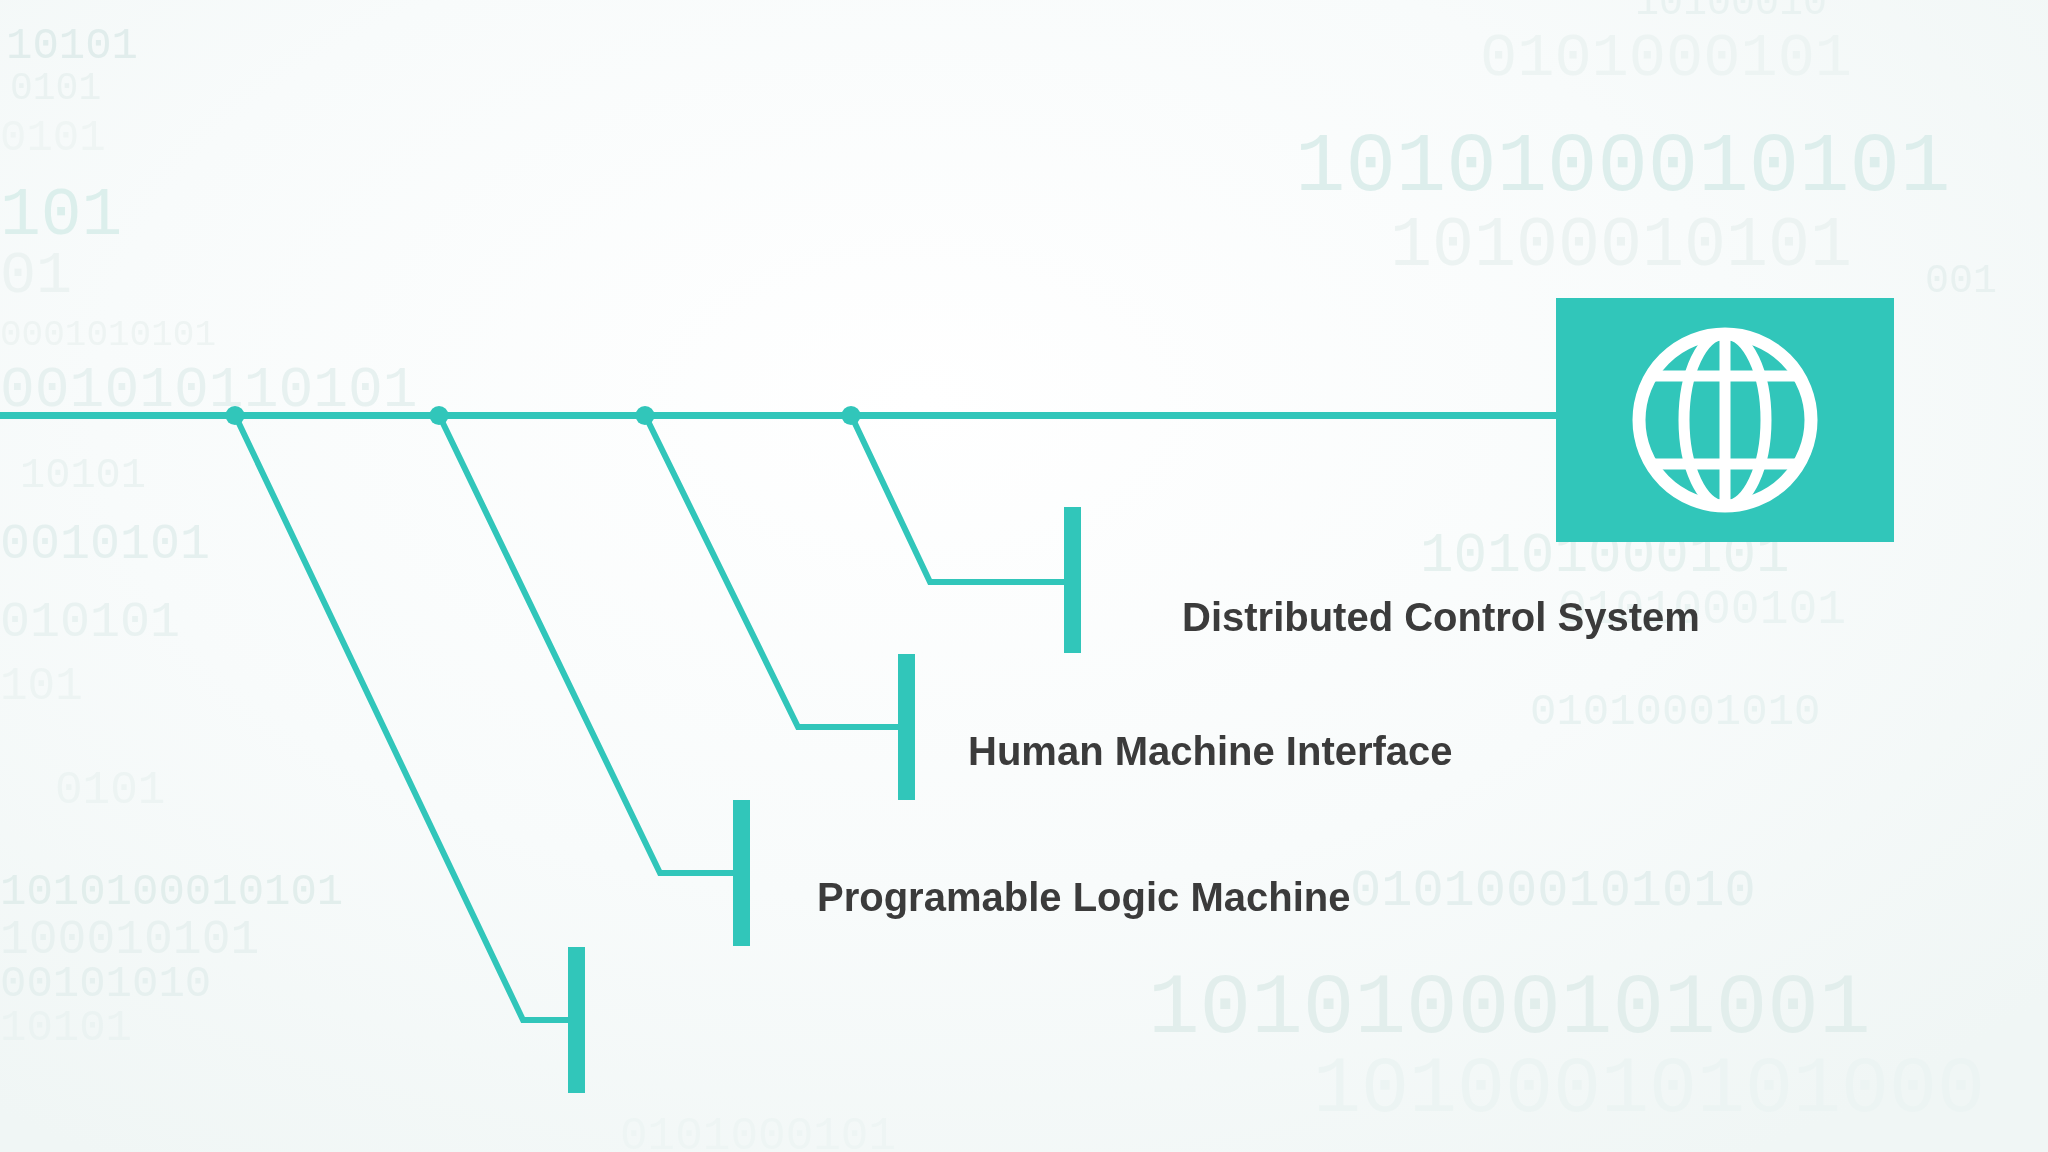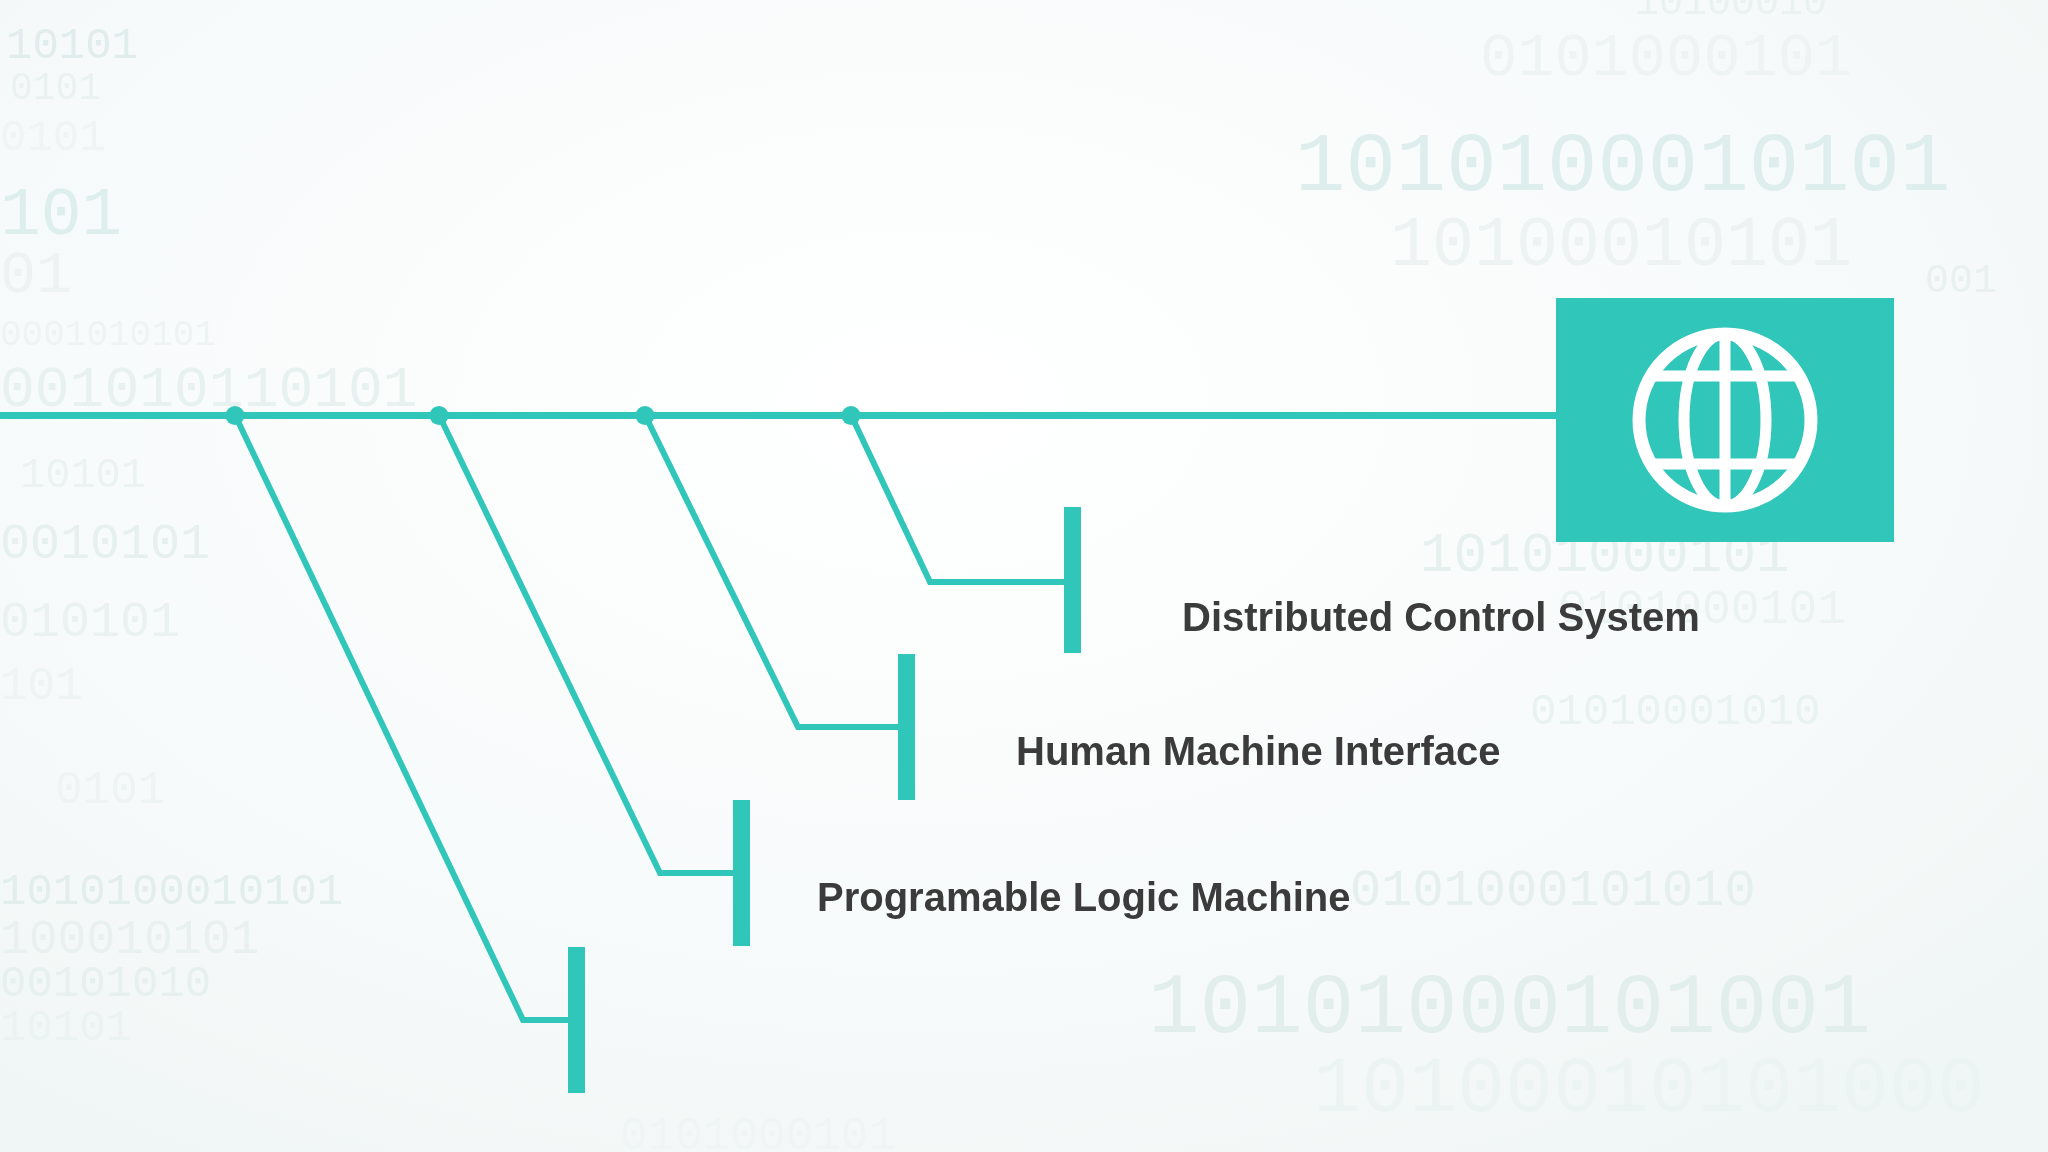--- a/index.html
+++ b/index.html
@@ -112,16 +112,16 @@
         <ellipse cx="1725" cy="420" rx="41" ry="86" stroke-width="11"></ellipse>
         <line x1="1725" y1="334" x2="1725" y2="506" stroke-width="11"></line>
         <line x1="1652" y1="376" x2="1798" y2="376" stroke-width="11"></line>
         <line x1="1652" y1="464" x2="1798" y2="464" stroke-width="11"></line>
       </g>
     </g>
   </svg>
 
 
   <div class="branch-label" style="left:1162px; top:597px;margin-left:20px;">Distributed Control System</div>
-  <div class="branch-label" style="left:968px; top:731px;margin-left:48px;">Human Machine Interface</div>
+  <div class="branch-label" style="left:968px; top:731px;">Human Machine Interface</div>
   <div class="branch-label" style="left:817px; top:877px;">Programable Logic Machine</div>
 
 </div>
 
 </body></html>

